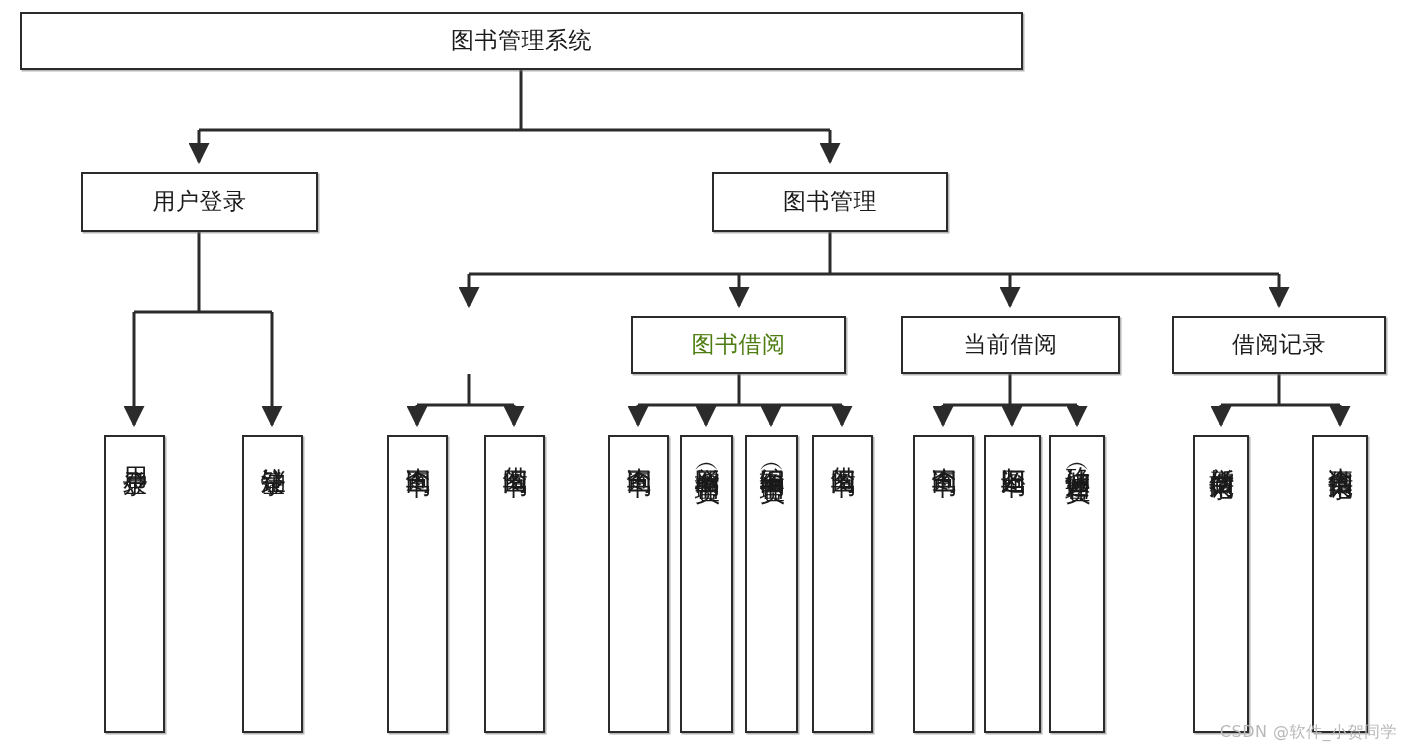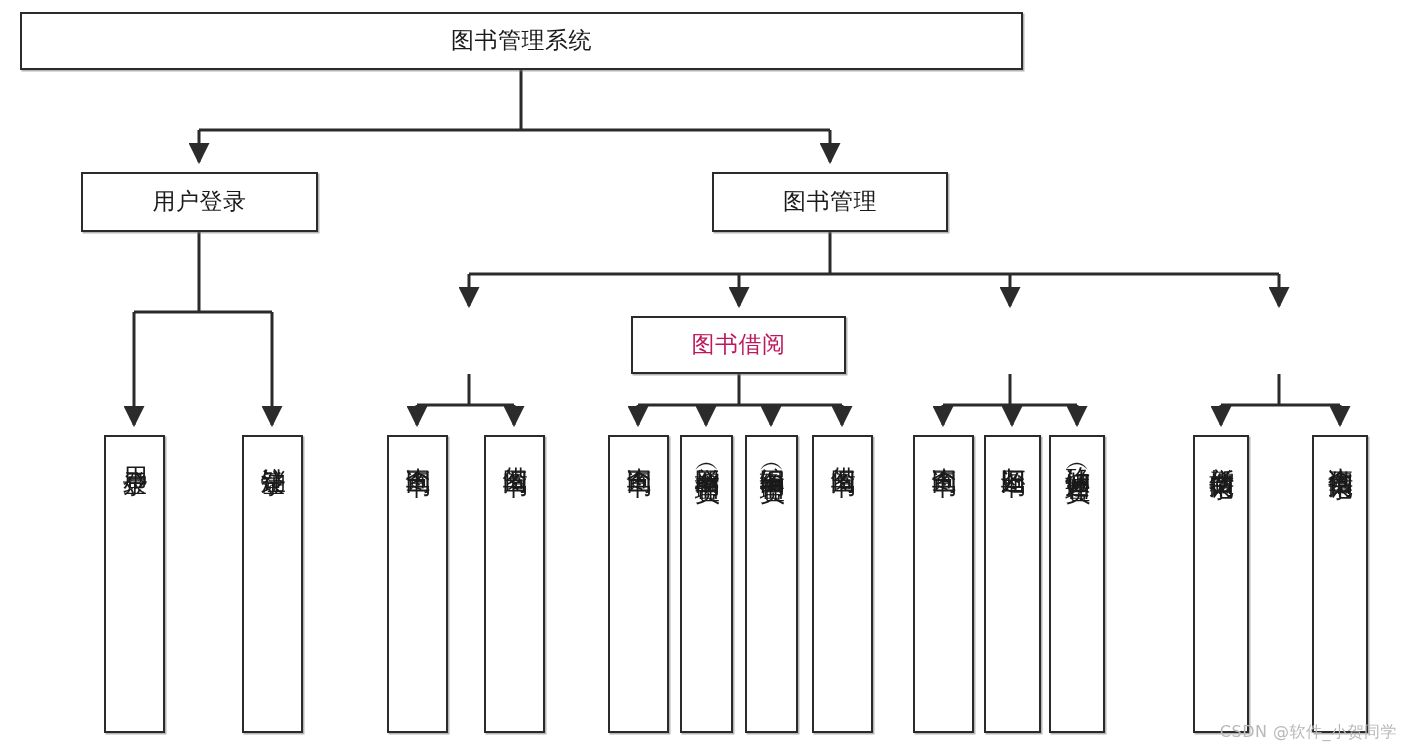--- a/index.html
+++ b/index.html
@@ -128,22 +128,28 @@
     <span class="label">图书管理系统</span>
   </div>
 
   <div class="node horiz" style="left: 81px; top: 172px; width: 237px; height: 60px; border-color: rgb(43, 43, 43); background: rgb(255, 255, 255); color: rgb(26, 26, 26);">
     <span class="label">用户登录</span>
   </div>
   <div class="node horiz" style="left: 712px; top: 172px; width: 236px; height: 60px; border-color: rgb(43, 43, 43); background: rgb(255, 255, 255); color: rgb(26, 26, 26); font-family: Liberation Serif, serif;">
     <span class="label">图书管理</span>
   </div>
 
-  <div class="node horiz" style="left: 631px; top: 316px; width: 215px; height: 58px; border-color: rgb(43, 43, 43); background: rgb(255, 255, 255); color: #be185d;">
+  <div class="node horiz" style="left: 631px; top: 316px; width: 215px; height: 58px; border-color: rgb(43, 43, 43); background: rgb(255, 255, 255); color: #4d7c0f;">
     <span class="label">图书借阅</span>
+  </div>
+  <div class="node horiz" style="left: 901px; top: 316px; width: 219px; height: 58px; border-color: rgb(43, 43, 43); background: rgb(255, 255, 255); color: rgb(26, 26, 26);">
+    <span class="label">当前借阅</span>
+  </div>
+  <div class="node horiz" style="left: 1172px; top: 316px; width: 214px; height: 58px; border-color: rgb(43, 43, 43); background: rgb(255, 255, 255); color: rgb(26, 26, 26);">
+    <span class="label">借阅记录</span>
   </div>
 
   <div class="node vert" style="left: 104px; top: 435px; width: 61px; height: 298px; border-color: rgb(43, 43, 43); background: rgb(255, 255, 255); color: rgb(26, 26, 26);">
     <span class="label">用户登录</span>
   </div>
   <div class="node vert" style="left: 242px; top: 435px; width: 61px; height: 298px; border-color: rgb(43, 43, 43); background: rgb(255, 255, 255); color: rgb(26, 26, 26);">
     <span class="label">注销登录</span>
   </div>
   <div class="node vert" style="left: 387px; top: 435px; width: 61px; height: 298px; border-color: rgb(43, 43, 43); background: rgb(255, 255, 255); color: rgb(26, 26, 26);">
     <span class="label">查询图书</span>

